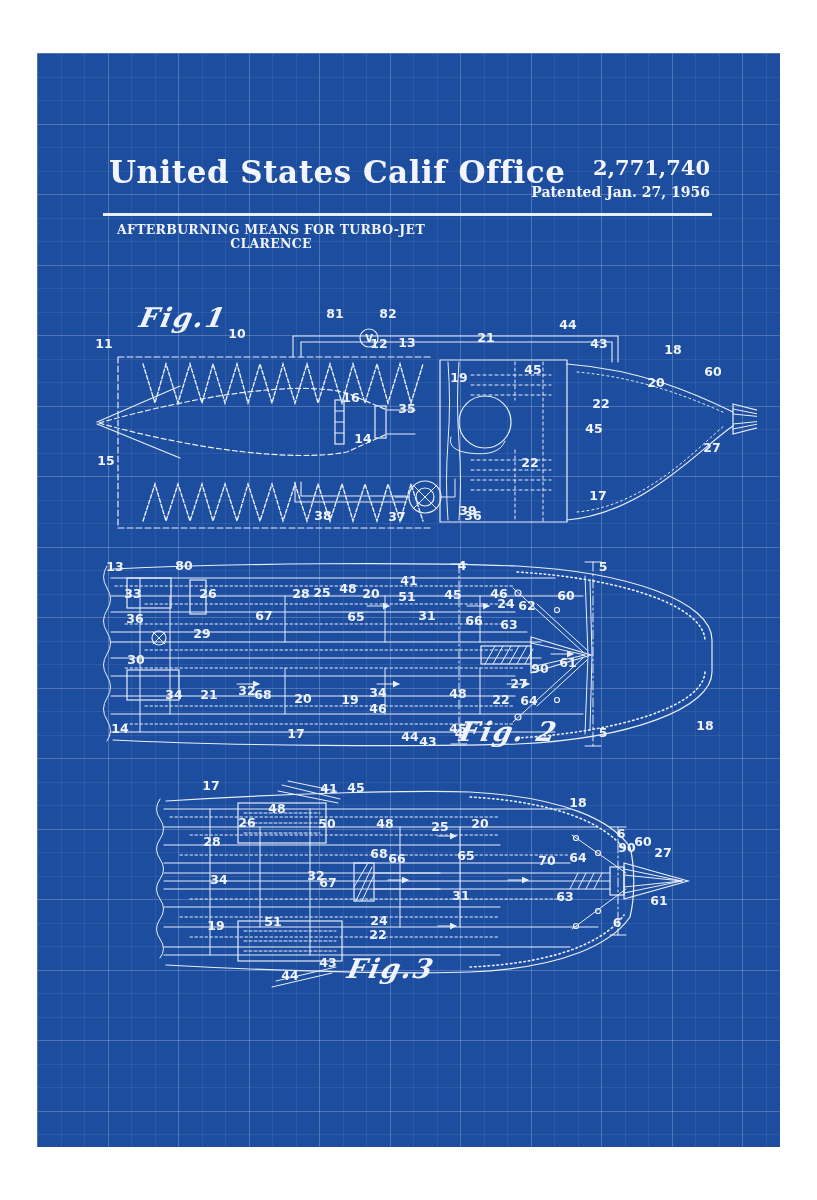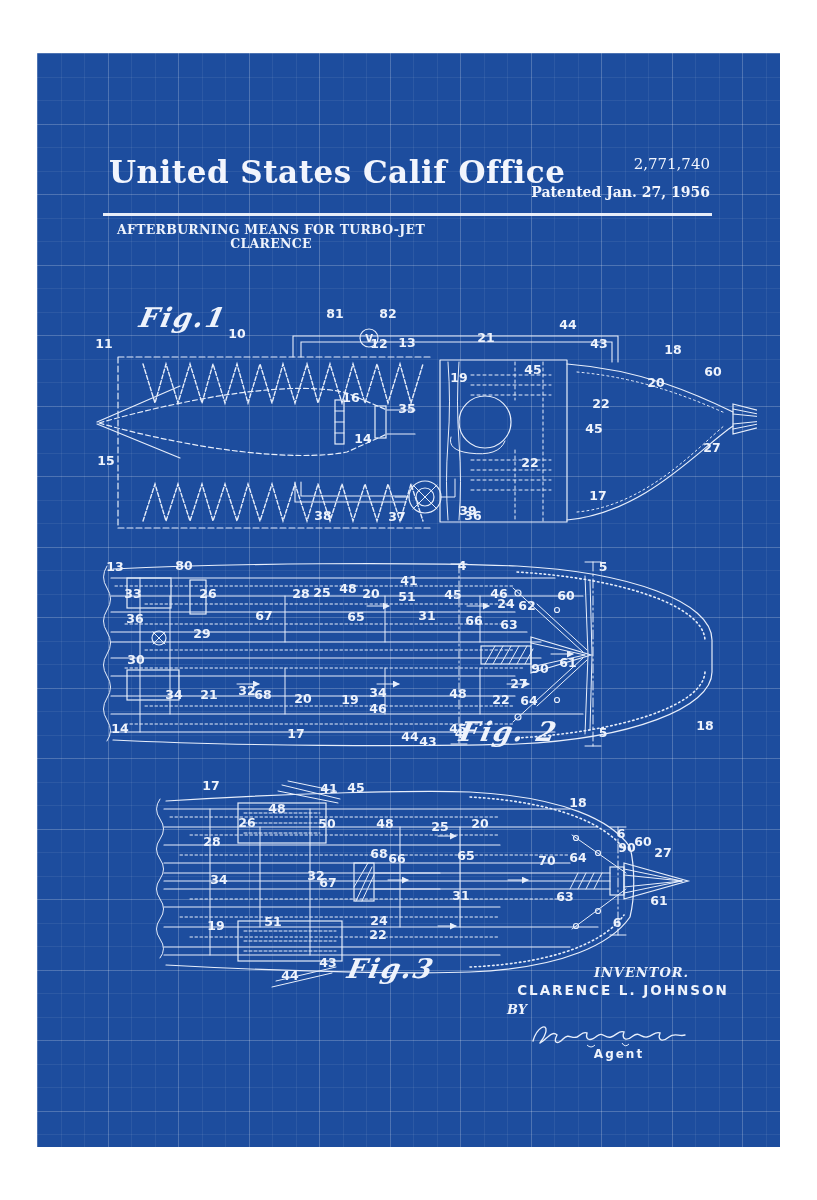--- a/index.html
+++ b/index.html
@@ -10,21 +10,21 @@
     background-color:#1d4d9e;
     background-image:
       repeating-linear-gradient(to right,  rgba(255,255,255,0.16) 0 1px, transparent 1px 70.5px),
       repeating-linear-gradient(to bottom, rgba(255,255,255,0.16) 0 1px, transparent 1px 70.5px),
       repeating-linear-gradient(to right,  rgba(255,255,255,0.065) 0 1px, transparent 1px 23.5px),
       repeating-linear-gradient(to bottom, rgba(255,255,255,0.065) 0 1px, transparent 1px 23.5px);
     overflow:hidden;
   }
   .office-title{position:absolute;left:72px;top:101px;font-size:31px;font-weight:700;
     letter-spacing:.5px;color:#f2f5fd;white-space:nowrap;}
-  .patent-number{position:absolute;right:70px;top:102px;font-size:15px;font-weight:400;color:#f2f5fd;}
+  .patent-number{position:absolute;right:70px;top:102px;font-size:21px;font-weight:700;color:#f2f5fd;}
   .patented-line{position:absolute;right:70px;top:131px;font-size:14px;font-weight:700;color:#f2f5fd;}
   .header-rule{position:absolute;left:66px;right:68px;top:160px;height:3px;
     background:rgba(242,246,253,.95);}
   .invention-title{position:absolute;left:58px;width:352px;top:170px;text-align:center;
     font-size:12.5px;font-weight:700;line-height:14px;letter-spacing:.3px;color:#eef3fc;}
   .assignor{position:absolute;left:38px;width:360px;top:201px;text-align:center;
     font-size:11.5px;font-weight:700;line-height:13px;color:#eef3fc;}
   .figure{position:absolute;}
   .fig1{left:48px;top:247px;width:672px;height:240px;}
   .fig2{left:48px;top:497px;width:680px;height:210px;}
@@ -284,24 +284,14 @@
       <span class="ref-label" style="left: 487px; top: 72px;">90</span>
       <span class="ref-label" style="left: 503px; top: 66px;">60</span>
       <span class="ref-label" style="left: 523px; top: 77px;">27</span>
       <span class="ref-label" style="left: 407px; top: 85px;">70</span>
       <span class="ref-label" style="left: 438px; top: 82px;">64</span>
       <span class="ref-label" style="left: 425px; top: 121px;">63</span>
       <span class="ref-label" style="left: 519px; top: 125px;">61</span>
       <span class="ref-label" style="left: 477px; top: 147px;">6</span>
     </div>
 
-  <div class="footer">
-    <div class="inventor-heading">INVENTOR.</div>
-    <div class="inventor-name">CLARENCE L. JOHNSON</div>
-    <div class="by-label">BY</div>
-    <svg class="signature-svg" width="170" height="34" viewBox="0 0 170 34">
-      <path d="M6,24 C10,10 20,6 19,14 C18,22 8,30 16,24 C22,19 26,14 30,18 C26,26 30,28 36,22 C42,16 44,22 50,20 C54,18 56,14 60,16 C58,24 64,24 70,19 C76,14 78,22 84,20 C90,18 92,13 97,15 C94,23 100,24 106,19 C112,14 114,21 120,20 C126,19 128,14 133,16 C130,24 136,25 142,20 C148,15 152,20 158,18" stroke="#e7eefb" stroke-width="1.4" fill="none" stroke-linecap="round"></path>
-      <path d="M60,28 q4,4 8,0 M95,26 q3,5 7,1" stroke="#e7eefb" stroke-width="1" fill="none"></path>
-    </svg>
-    <div class="agent-label">Agent</div>
-  </div>
 
 </div>
 
 </body></html>

